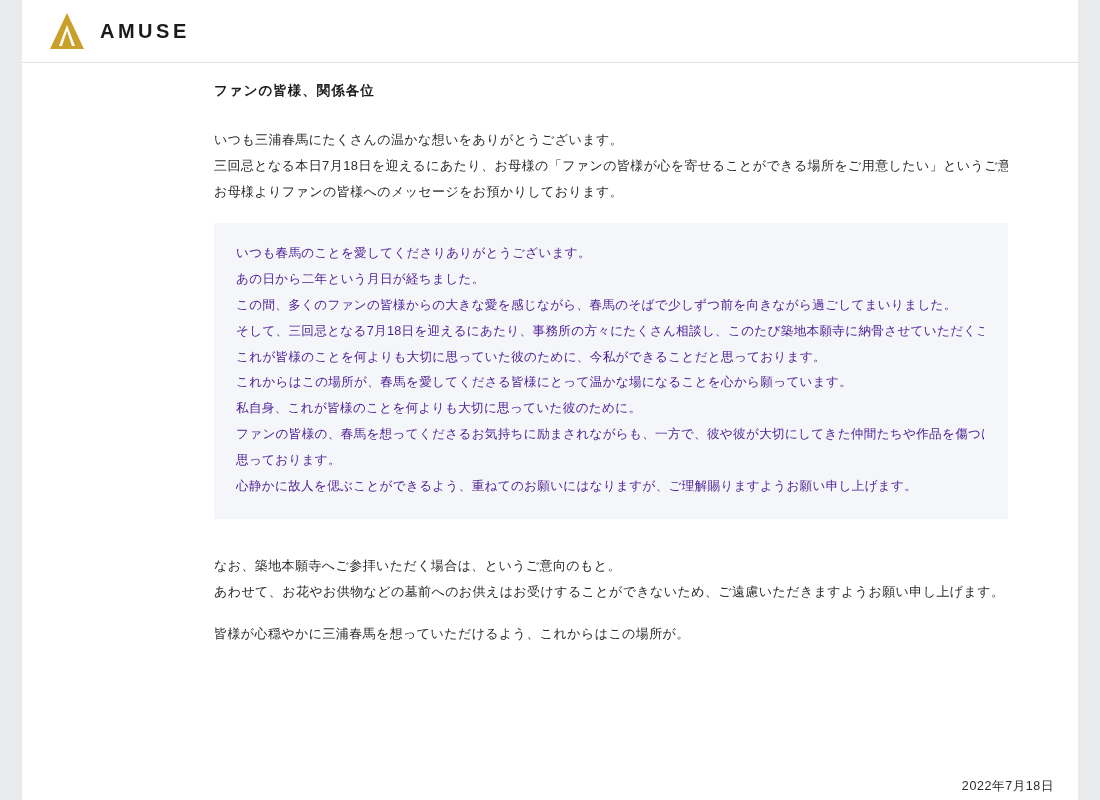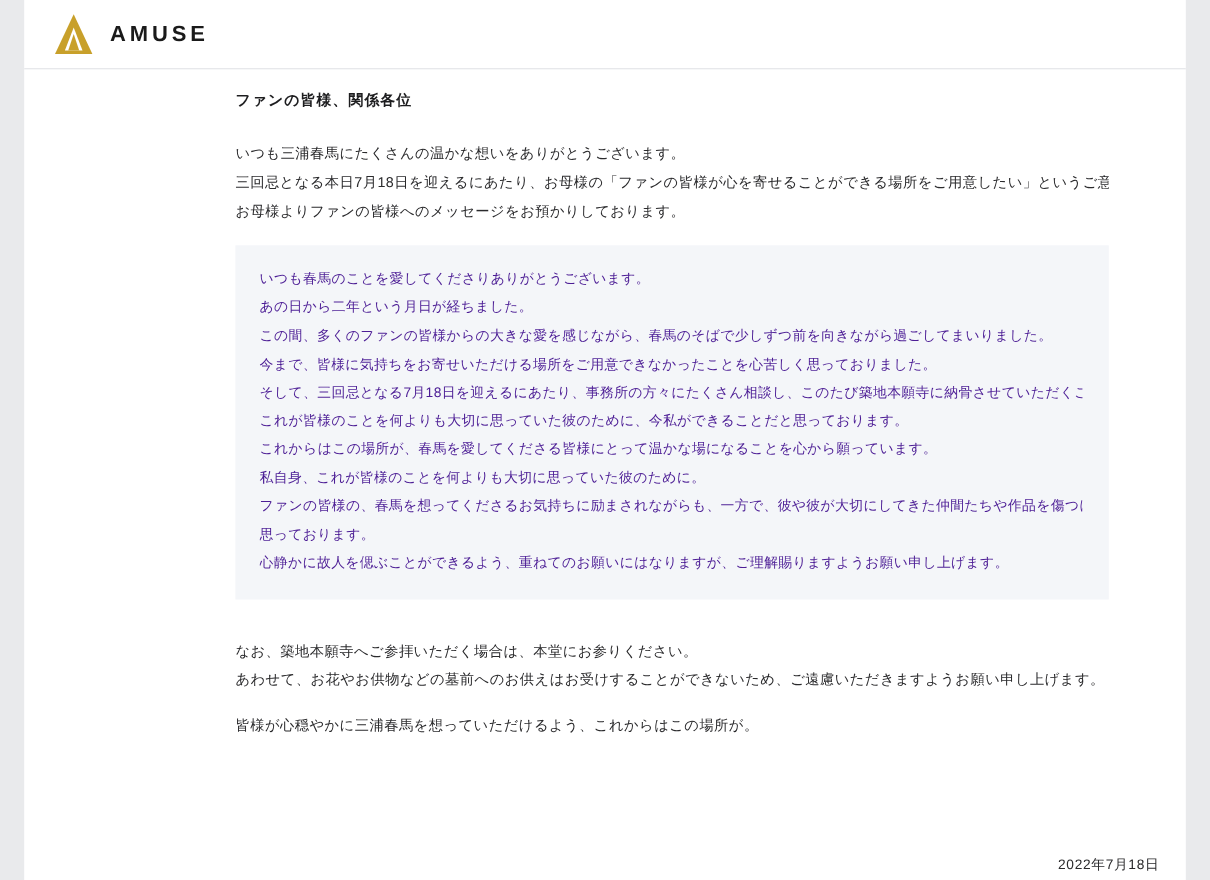--- a/index.html
+++ b/index.html
@@ -136,35 +136,34 @@
     <div class="para block-gap">
       <span class="para-line">いつも三浦春馬にたくさんの温かな想いをありがとうございます。</span>
       <span class="para-line">三回忌となる本日7月18日を迎えるにあたり、お母様の「ファンの皆様が心を寄せることができる場所をご用意したい」というご意向のもと、先日、築地本願寺に納骨が行われましたことをご報告申し上げます。</span>
       <span class="para-line">お母様よりファンの皆様へのメッセージをお預かりしております。</span>
     </div>
 
     <div class="quote-box">
       <span class="quote-line">いつも春馬のことを愛してくださりありがとうございます。</span>
       <span class="quote-line">あの日から二年という月日が経ちました。</span>
       <span class="quote-line">この間、多くのファンの皆様からの大きな愛を感じながら、春馬のそばで少しずつ前を向きながら過ごしてまいりました。</span>
-      <span class="quote-line">今まで、皆様に気持ちをお寄せいただける場所をご用意できなかったことを心苦しく思っておりました。</span>
       <span class="quote-line">そして、三回忌となる7月18日を迎えるにあたり、事務所の方々にたくさん相談し、このたび築地本願寺に納骨させていただくことを決めました。</span>
       <span class="quote-line">これが皆様のことを何よりも大切に思っていた彼のために、今私ができることだと思っております。</span>
       <span class="quote-line">これからはこの場所が、春馬を愛してくださる皆様にとって温かな場になることを心から願っています。</span>
       <span class="quote-line">私自身、これが皆様のことを何よりも大切に思っていた彼のために。</span>
       <span class="quote-line">ファンの皆様の、春馬を想ってくださるお気持ちに励まされながらも、一方で、彼や彼が大切にしてきた仲間たちや作品を傷つける声に大変悲しく</span>
       <span class="quote-line">思っております。</span>
       <span class="quote-line">心静かに故人を偲ぶことができるよう、重ねてのお願いにはなりますが、ご理解賜りますようお願い申し上げます。</span>
     </div>
 
 
     <div class="spacer-sm"></div>
 
     <div class="para">
-      <span class="para-line">なお、築地本願寺へご参拝いただく場合は、本堂にお参りください。</span>
+      <span class="para-line">なお、築地本願寺へご参拝いただく場合は、というご意向のもと。</span>
       <span class="para-line">あわせて、お花やお供物などの墓前へのお供えはお受けすることができないため、ご遠慮いただきますようお願い申し上げます。</span>
     </div>
 
     <div class="spacer-sm"></div>
 
     <div class="para">
       <span class="para-line">皆様が心穏やかに三浦春馬を想っていただけるよう、これからはこの場所が。</span>
     </div>
 
   </div>

